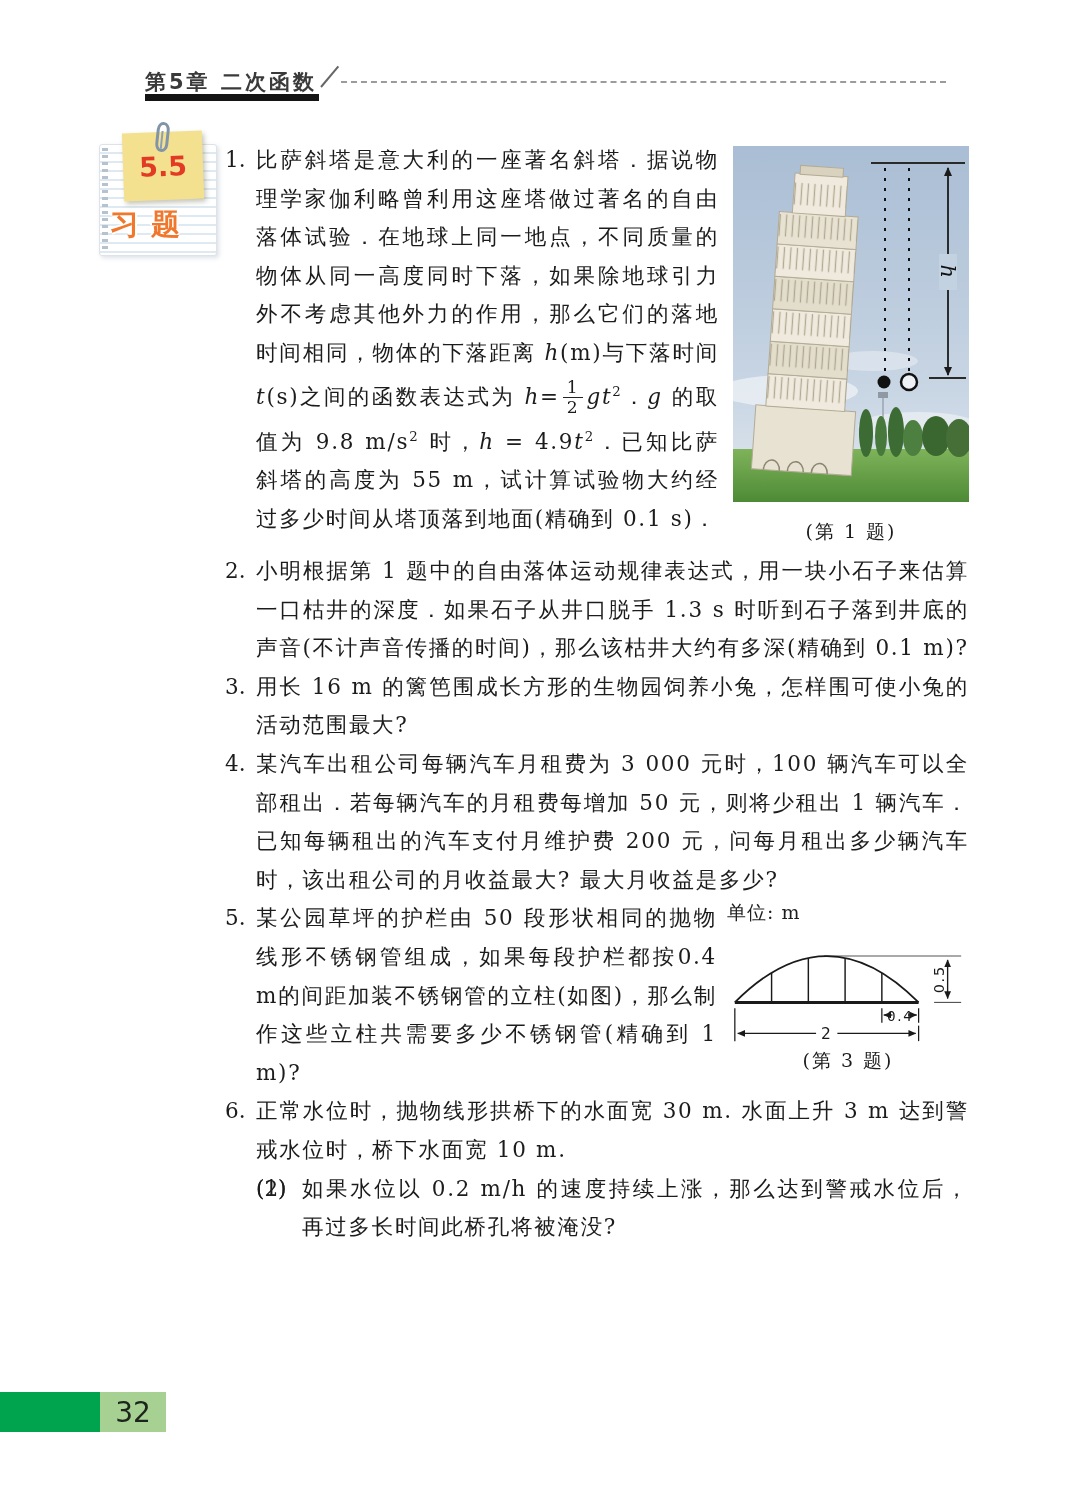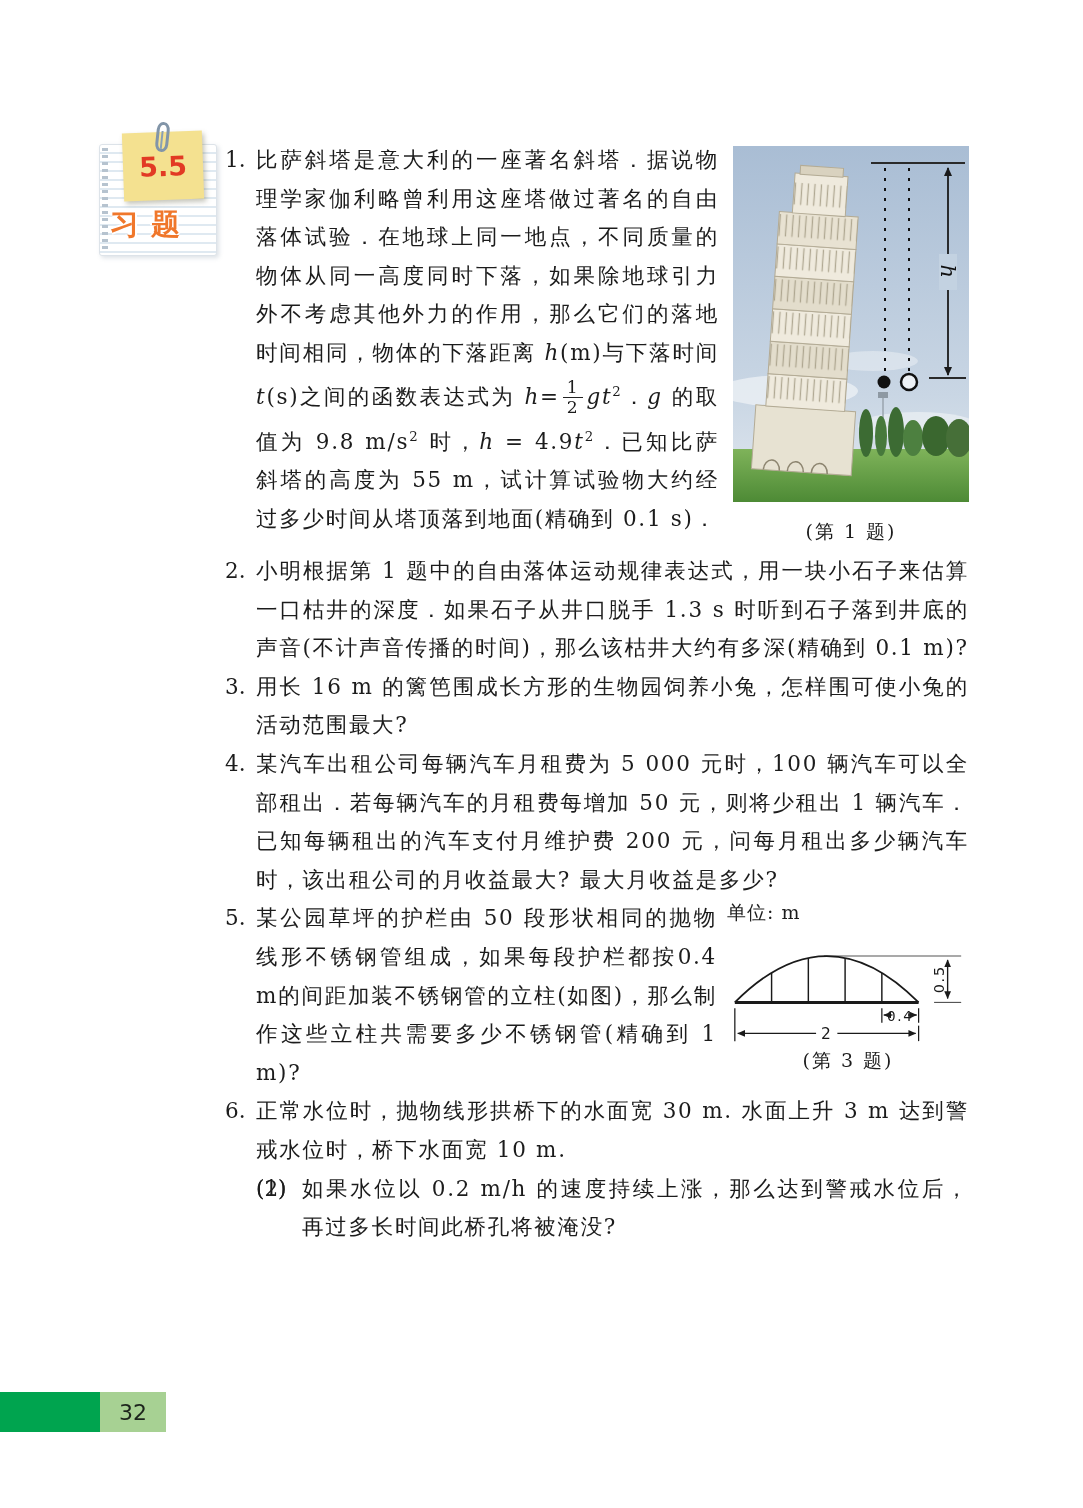--- a/index.html
+++ b/index.html
@@ -62,27 +62,33 @@
   
   .fig5 { float:right; width:242px; margin:0 0 16px 10px; font-size:19px; }
   .fig5-unit { font-size:19px; letter-spacing:1px; line-height:26px; }
   .fig5 svg { display:block; margin-top:2px; }
   .fig5 .figcap { margin-top:0; }
 
   
   .footer-bar { position:absolute; left:0; top:1392px; width:100px; height:40px; background:#00a44f; }
   .footer-page { position:absolute; left:100px; top:1392px; width:66px; height:40px;
     background:#a7d193; display:flex; align-items:center; justify-content:center;
-    font-family:"DejaVu Sans", sans-serif; font-size:22px; color:#1c241c; }
+    font-family:"DejaVu Sans", sans-serif; font-size:28px; color:#1c241c; }
 </style>
 </head>
 <body>
 
 <div class="page">
 
+  <div class="hdr">
+    <span class="hdr-text">第5章  二次函数</span>
+    <div class="hdr-bar"></div>
+    <div class="hdr-slash"></div>
+    <div class="hdr-dash"></div>
+  </div>
 
   <div class="note">
     <div class="note-paper"></div>
     <div class="note-sticky">
       <span class="note-section">5.5</span>
     </div>
     <div class="note-clip"></div>
     <div class="note-label">习题</div>
   </div>
 
@@ -161,21 +167,21 @@
       <span>小明根据第 1 题中的自由落体运动规律表达式，用一块小石子来估算一口枯井的深度．如果石子从井口脱手 1.3 s 时听到石子落到井底的声音(不计声音传播的时间)，那么该枯井大约有多深(精确到 0.1 m)?</span>
     </div>
 
     <div class="problem">
       <span class="pnum">3.</span>
       <span>用长 16 m 的篱笆围成长方形的生物园饲养小兔，怎样围可使小兔的活动范围最大?</span>
     </div>
 
     <div class="problem">
       <span class="pnum">4.</span>
-      <span>某汽车出租公司每辆汽车月租费为 5 000 元时，100 辆汽车可以全部租出．若每辆汽车的月租费每增加 50 元，则将少租出 1 辆汽车．已知每辆租出的汽车支付月维护费 200 元，问每月租出多少辆汽车时，该出租公司的月收益最大? 最大月收益是多少?</span>
+      <span>某汽车出租公司每辆汽车月租费为 3 000 元时，100 辆汽车可以全部租出．若每辆汽车的月租费每增加 50 元，则将少租出 1 辆汽车．已知每辆租出的汽车支付月维护费 200 元，问每月租出多少辆汽车时，该出租公司的月收益最大? 最大月收益是多少?</span>
     </div>
 
     <div class="problem">
       <span class="pnum">5.</span>
       <figure class="fig5">
         <div class="fig5-unit">单位: m</div>
         <svg width="242" height="118" viewBox="0 0 250 122">
           <line x1="100" y1="30" x2="242" y2="30" stroke="#555" stroke-width="1.2"></line>
           <path d="M 8 78 Q 103 -18 198 78" stroke="#1a1a1a" stroke-width="1.8" fill="none"></path>
           <line x1="8" y1="78" x2="198" y2="78" stroke="#1a1a1a" stroke-width="3"></line>

